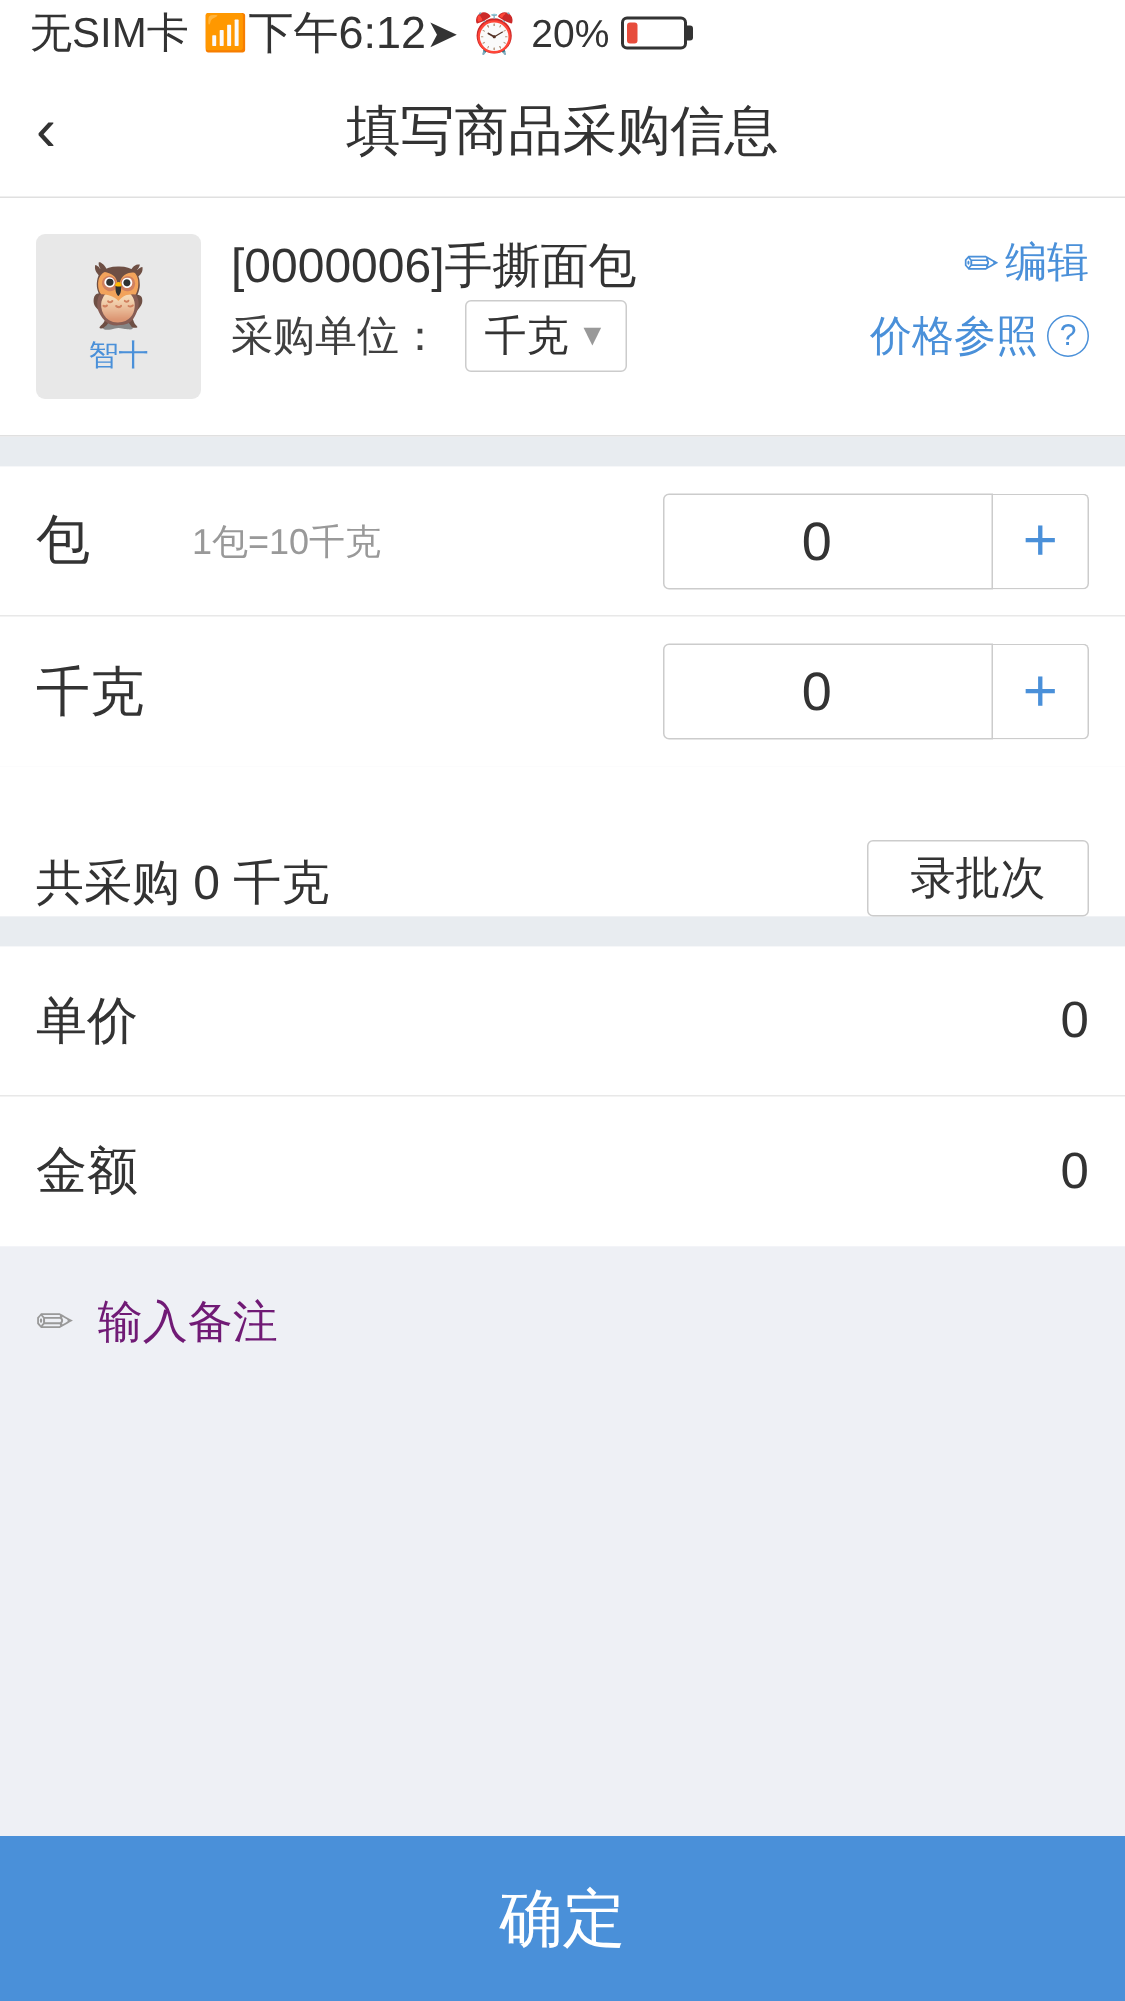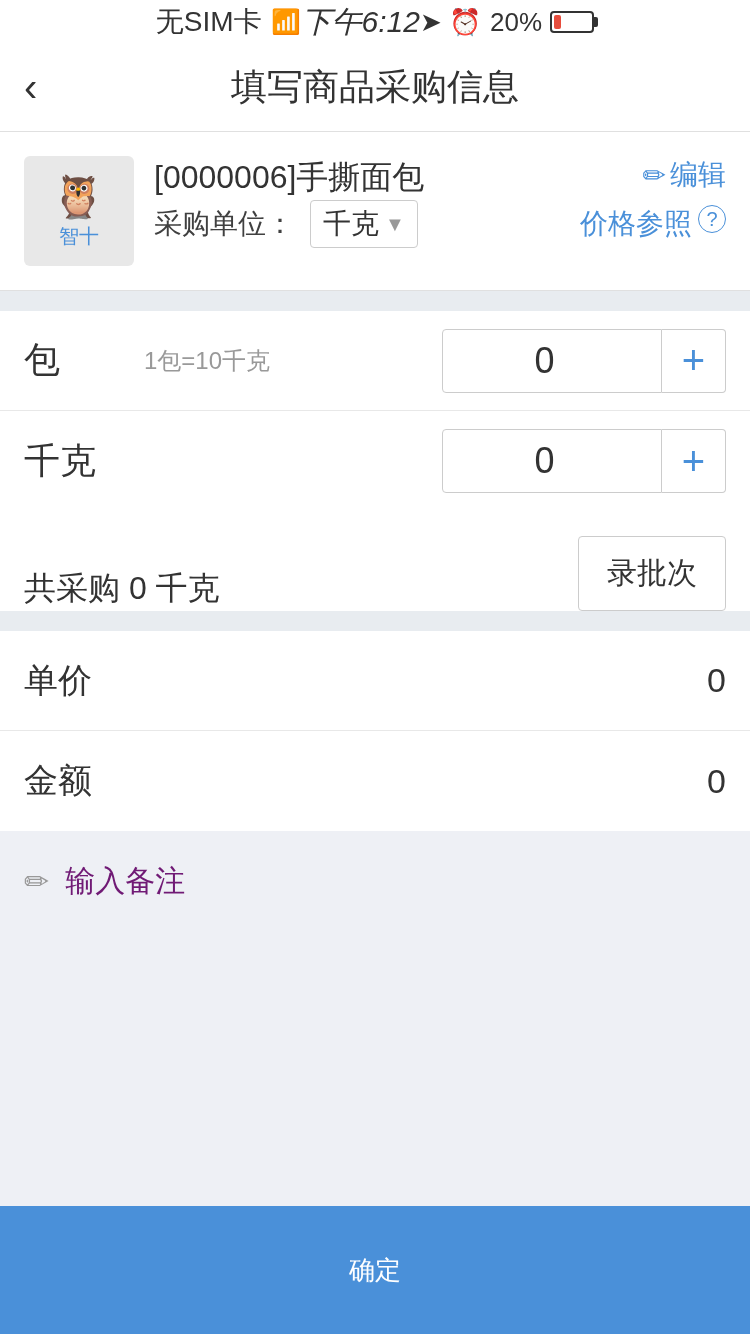--- a/index.html
+++ b/index.html
@@ -12,21 +12,21 @@
       font-size: 32px;
       color: #333;
     }
 
     
     .status-bar {
       height: 44px;
       background: #fff;
       display: flex;
       align-items: center;
-      justify-content: center;
+      justify-content: flex-start;
       padding: 0 20px;
       font-size: 28px;
       font-weight: 500;
     }
     .status-left { display: flex; align-items: center; gap: 10px; }
     .status-right { display: flex; align-items: center; gap: 8px; font-size: 26px; }
     .battery {
       display: inline-flex; align-items: center; gap: 2px;
     }
     .battery-body {
@@ -88,21 +88,21 @@
     .unit-label { font-size: 28px; color: #404040; }
     .unit-select {
       display: flex; align-items: center; gap: 6px;
       border: 1px solid #ccc; border-radius: 4px; padding: 4px 12px;
       font-size: 28px; color: #333; background: #fff;
       cursor: pointer;
     }
     .unit-arrow { font-size: 20px; color: #999; }
     .price-ref {
       margin-left: auto; font-size: 28px; color: #4a90d9;
-      display: flex; align-items: flex-start; gap: 6px; cursor: pointer;
+      display: flex; align-items: center; gap: 6px; cursor: pointer;
     }
     .price-ref-icon {
       width: 28px; height: 28px; border: 1px solid #4a90d9; border-radius: 50%;
       display: flex; align-items: center; justify-content: center;
       font-size: 20px; color: #4a90d9;
     }
     .edit-link {
       position: absolute; right: 24px; top: 24px;
       font-size: 28px; color: #4a90d9; display: flex; align-items: center; gap: 4px;
       cursor: pointer;
@@ -120,21 +120,21 @@
       display: flex; align-items: center;
       padding: 0 24px;
       height: 100px;
       border-bottom: 1px solid #e8e8e8;
     }
     .input-row:last-child { border-bottom: none; }
     .input-label {
       font-size: 36px; color: #333; min-width: 100px;
     }
     .input-sublabel {
-      font-size: 24px; color: #999; margin-left: 20px;
+      font-size: 24px; color: #999; margin-left: 4px;
     }
     .input-field-wrap {
       display: flex; align-items: center; margin-left: auto; gap: 0;
     }
     .input-field {
       width: 220px; height: 64px;
       border: 1px solid #ccc; border-radius: 4px 0 0 4px;
       font-size: 36px; color: #333;
       text-align: center; outline: none;
       background: #fff;
@@ -152,21 +152,21 @@
       display: flex; align-items: flex-end; justify-content: space-between;
       padding: 0 24px;
       height: 100px;
       background: #fff;
     }
     .summary-text {
       font-size: 32px; color: #333;
     }
     .record-btn {
       border: 1px solid #ccc; border-radius: 4px;
-      padding: 16px 28px;
+      padding: 4px 28px;
       font-size: 30px; color: #333;
       background: #fff; cursor: pointer;
     }
 
     
     .price-section { background: #fff; margin-top: 0; }
     .price-row {
       display: flex; align-items: center; justify-content: space-between;
       padding: 0 24px;
       height: 100px;
@@ -182,29 +182,29 @@
       padding: 28px 24px;
       display: flex; align-items: center; gap: 16px;
       min-height: 100px;
     }
     .note-icon { font-size: 30px; color: #999; }
     .note-placeholder { font-size: 30px; color: #701a75; }
 
     
     .bottom-btn {
       position: fixed; bottom: 0; left: 0; width: 750px;
-      height: 128px;
+      height: 110px;
       background: #4a90d9;
       display: flex; align-items: center; justify-content: center;
-      font-size: 26px; color: #fff; font-weight: 400;
+      font-size: 42px; color: #fff; font-weight: 400;
       cursor: pointer;
     }
 
     .wifi-icon { font-size: 24px; }
-    .time-display { font-size: 30px; font-weight: 500; font-style: italic; }
+    .time-display { font-size: 30px; font-weight: 500; }
   </style>
 </head>
 <body>
 
 <div class="status-bar">
   <div class="status-left">
     <span>无SIM卡</span>
     <span class="wifi-icon">📶</span>
   </div>
   <div class="time-display">下午6:12</div>

